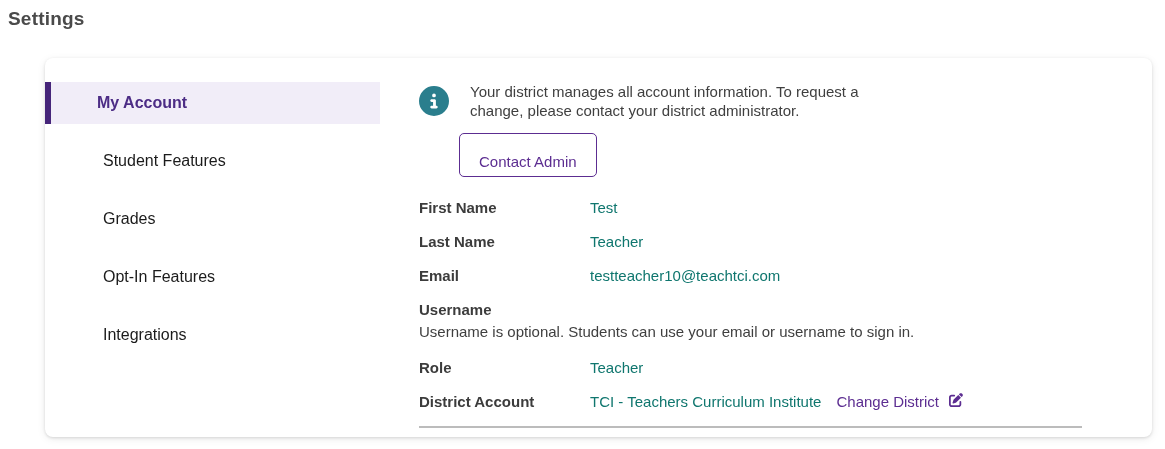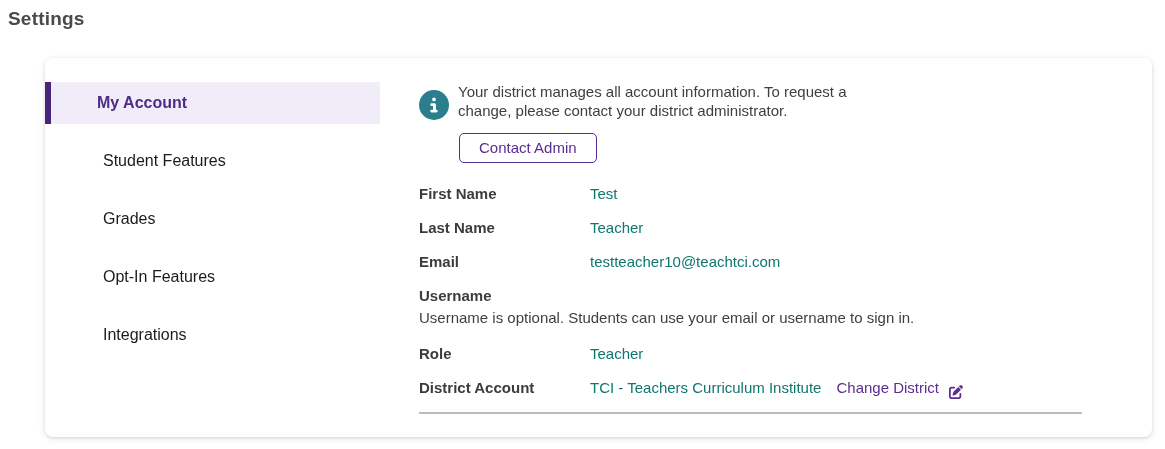--- a/index.html
+++ b/index.html
@@ -49,43 +49,43 @@
     font-weight: bold;
     padding-left: 46px;
   }
   
   .content {
     flex: 1;
     padding: 23px 70px 0 39px;
   }
   .notice {
     display: flex;
-    align-items: flex-end;
-    gap: 9px;
+    align-items: center;
+    gap: 21px;
   }
   .info-icon {
     width: 30px; height: 30px;
     flex-shrink: 0;
     display: block;
   }
   .notice-text {
     font-size: 15px;
     line-height: 19px;
     color: #3f3f3f;
     padding-top: 1px;
   }
   .contact-btn {
     margin: 13px 0 0 40px;
     display: inline-block;
     background: #ffffff;
     border: 1px solid #5c2d91;
     color: #5c2d91;
     font-family: "Liberation Sans", sans-serif;
     font-size: 15px;
-    padding: 5px 19px 6px 19px;
+    padding: 19px 19px 6px 19px;
     border-radius: 5px;
     cursor: pointer;
   }
   .fields { margin-top: 21px; }
   .row {
     display: flex;
     align-items: baseline;
     line-height: 20px;
     margin-bottom: 14px;
     font-size: 15px;
@@ -104,21 +104,21 @@
     color: #3f3f3f;
     margin-bottom: 16px;
   }
   .district-link {
     margin-left: 15px;
     color: #5c2d91;
     font-size: 15px;
     text-decoration: none;
     cursor: pointer;
     display: inline-flex;
-    align-items: flex-end;
+    align-items: flex-start;
     gap: 10px;
   }
   .edit-icon { width: 14px; height: 14px; position: relative; top: 1px; }
   .divider {
     border: none;
     border-top: 2px solid #bcbcbc;
     margin-top: 7px;
   }
 </style>
 </head>

